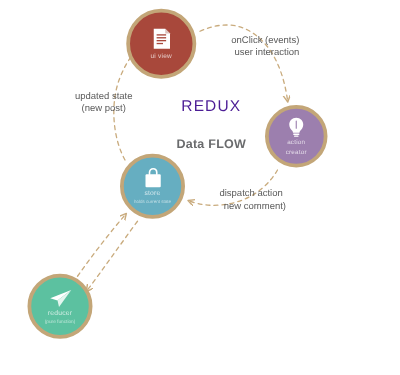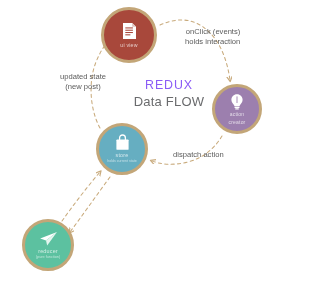--- a/index.html
+++ b/index.html
@@ -105,32 +105,33 @@
   
   #center-title {
     position: absolute;
     left: 129px; top: 79px;
     width: 80px;
     text-align: center;
     z-index: 4;
   }
   #center-title .title-main {
     display: block;
-    color: #8b5cf6;
+    color: #4c1d95;
     font-size: 12.4px;
     letter-spacing: 0.9px;
     line-height: 1;
   }
   #center-title .title-sub {
     display: block;
     color: #6a6b6d;
-    font-size: 13px;
+    font-size: 10px;
     letter-spacing: 0.2px;
     line-height: 1;
-    margin-top: 4px;
+    margin-top: 20px;
+    font-weight: bold;
   }
 </style>
 </head>
 <body>
 
 <div id="diagram-root">
 
   <svg id="flow-svg" viewBox="0 0 300 300">
     <defs>
       <marker id="arrowhead" markerWidth="7" markerHeight="7" refX="3.4" refY="2.6" orient="auto" markerUnits="strokeWidth">
@@ -200,25 +201,26 @@
     <span class="node-sublabel">(pure function)</span>
   </div>
 
   <div id="center-title">
     <span class="title-main">REDUX</span>
     <span class="title-sub">Data FLOW</span>
   </div>
 
   <div class="annotation" id="annotation-onclick">
     <div>onClick (events)</div>
-    <div>holds interaction</div>
+    <div>user interaction</div>
   </div>
 
   <div class="annotation" id="annotation-updated-state">
     <div>updated state</div>
     <div>(new post)</div>
   </div>
 
   <div class="annotation" id="annotation-dispatch">
     <div>dispatch action</div>
+    <div style="padding-left:6px">new comment)</div>
   </div>
 
 </div>
 
 </body></html>

